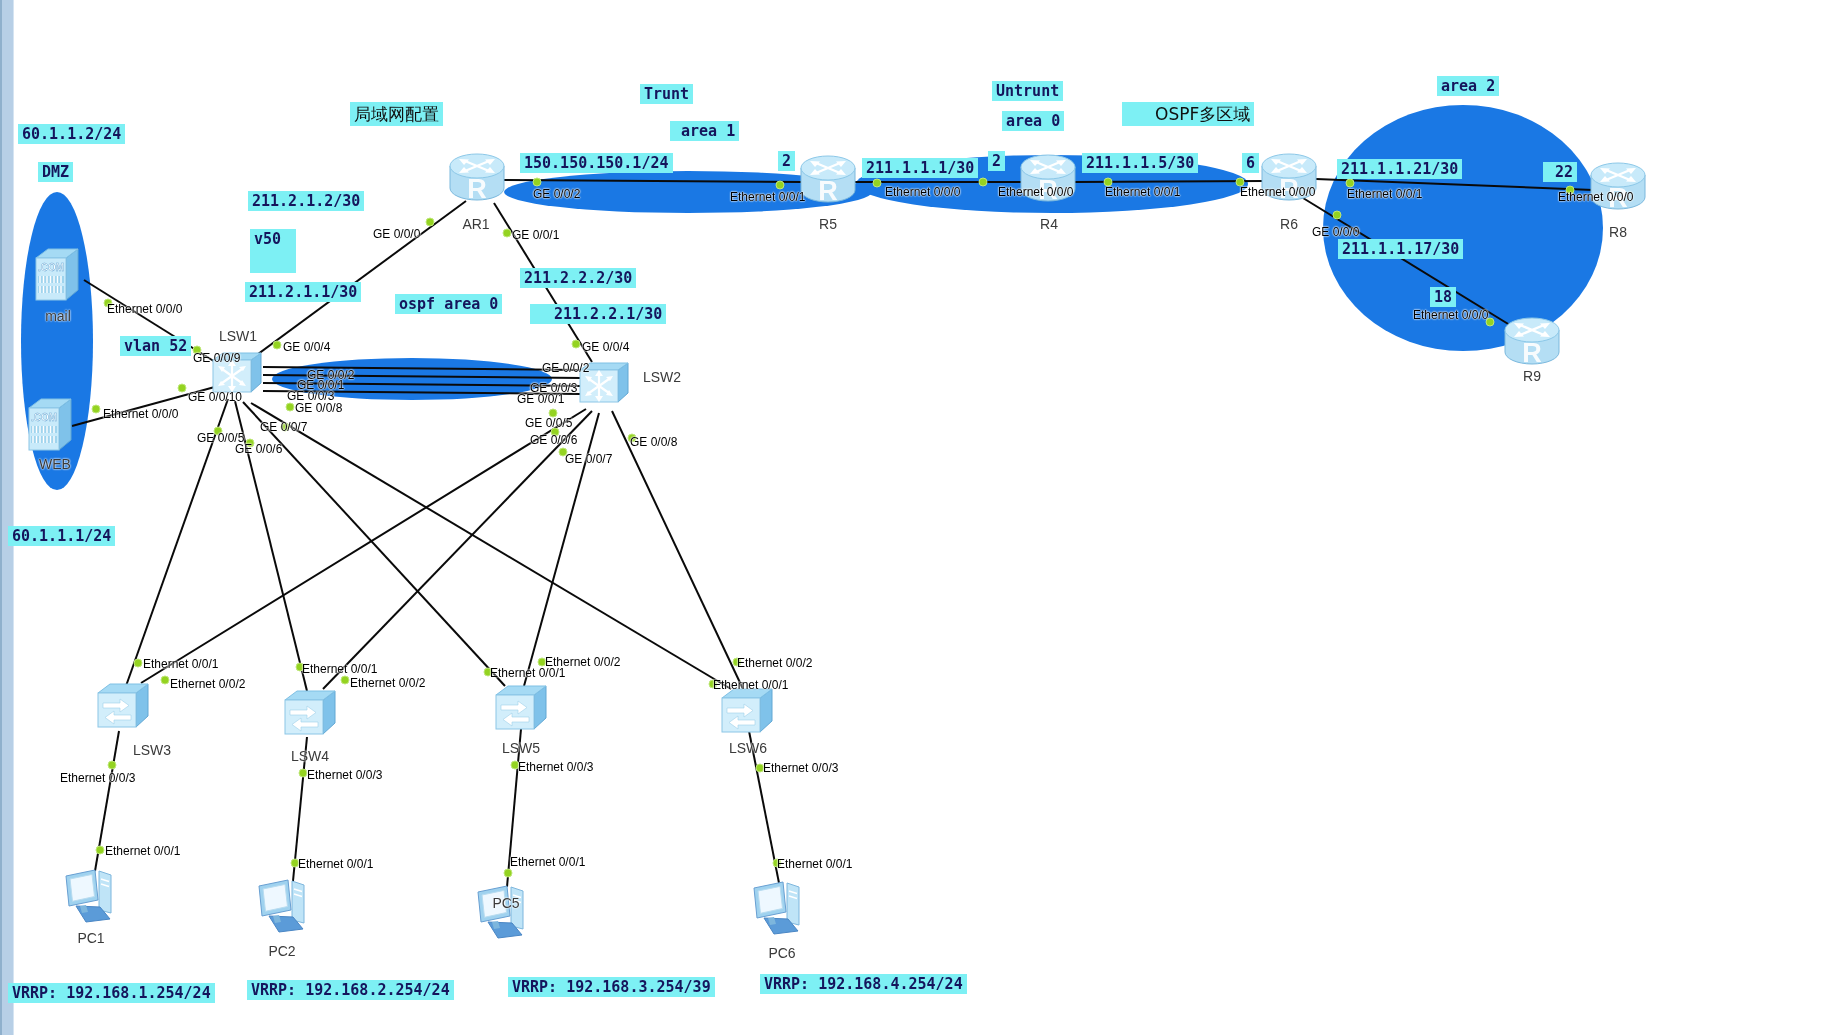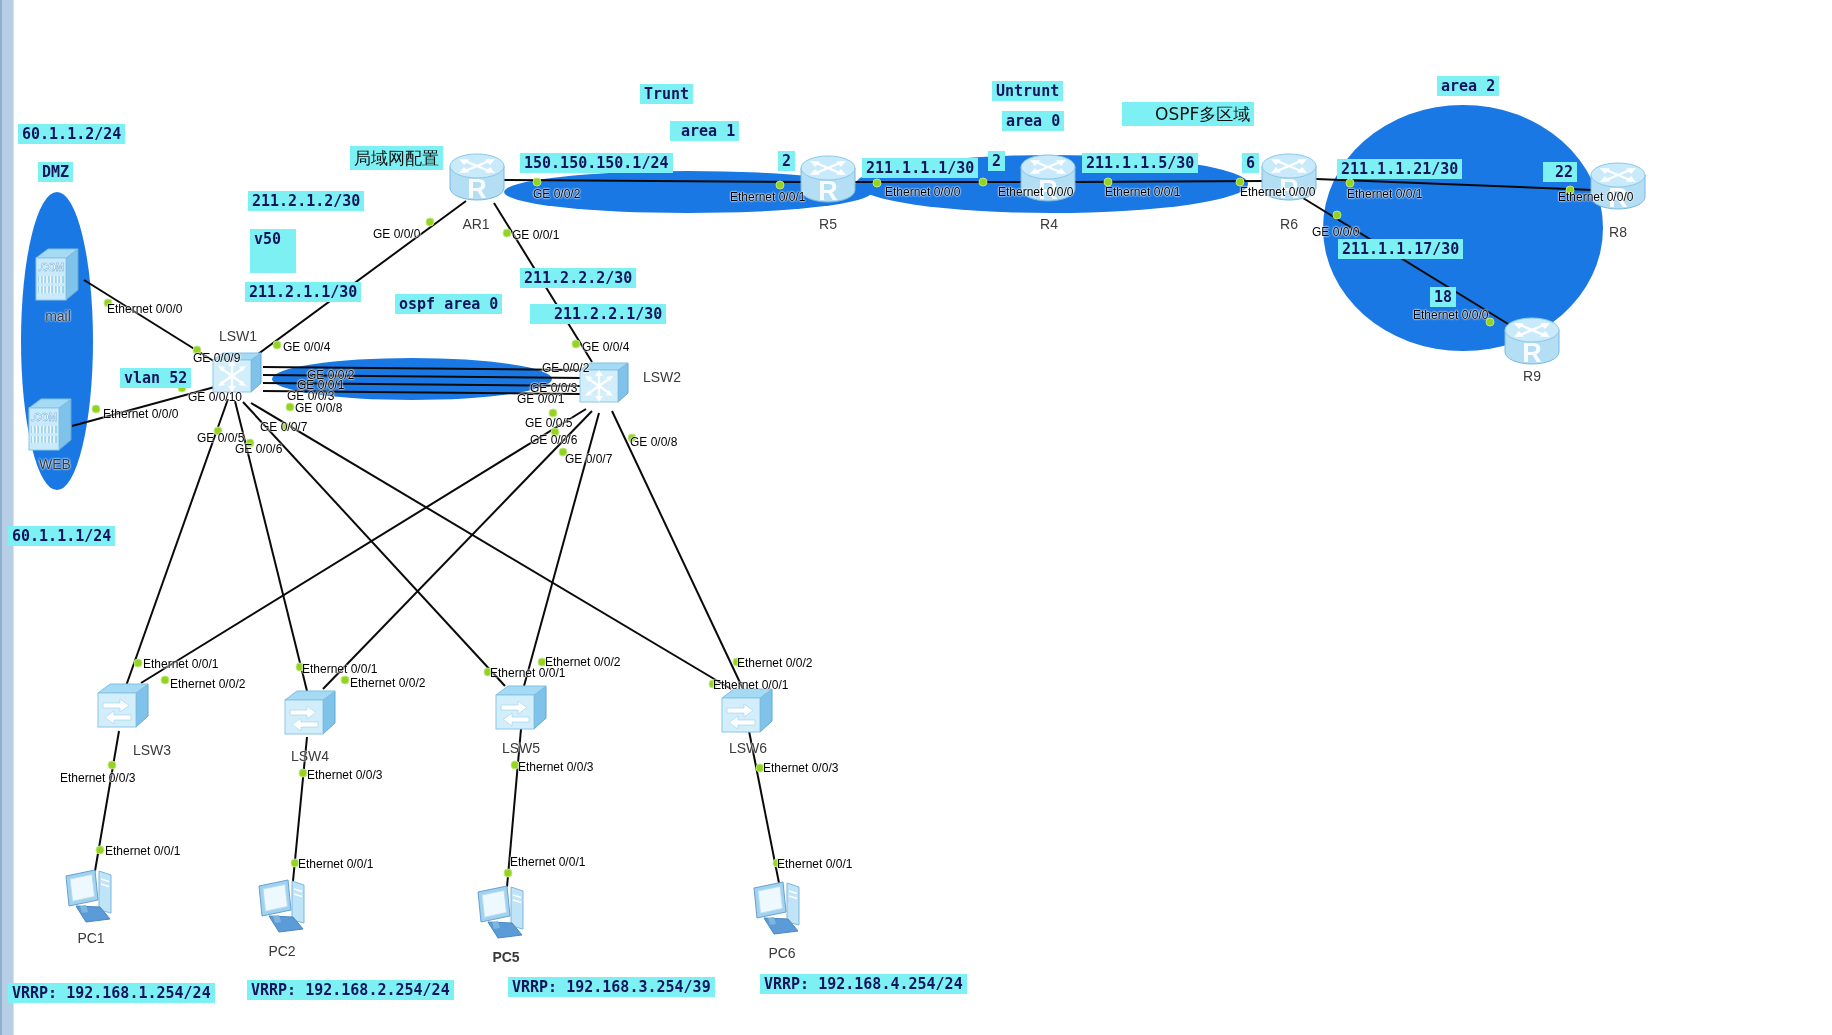--- a/index.html
+++ b/index.html
@@ -343,39 +343,39 @@
     <div class="devlabel" style="left: 282px; top: 943px;">PC2</div>
     <div class="node" style="left: 474px; top: 882px;"><svg width="56" height="62" viewBox="0 0 56 62">
         <path d="M37 5 L49 9 L49 47 L37 44 Z" fill="#bfe4f7" stroke="#7db6dd" stroke-width="1"></path>
         <line x1="39" y1="13" x2="47" y2="15.5" stroke="#ffffff" stroke-width="1.5"></line>
         <line x1="39" y1="18" x2="47" y2="20.5" stroke="#ffffff" stroke-width="1.5"></line>
         <path d="M14 40 L38 41 L48 53 L24 56 Z" fill="#5b9bd8" stroke="#4a86c4" stroke-width="1"></path>
         <path d="M4 10 L33 4 L36 34 L7 40 Z" fill="#9fd2ef" stroke="#689fd2" stroke-width="1"></path>
         <path d="M8 13 L30 8.4 L32.5 30.5 L10.5 35.3 Z" fill="#eef8ff" stroke="#b8dcf0" stroke-width="1"></path>
         <path d="M18 40 L24 39 L26 46 L20 47 Z" fill="#7db6dd"></path>
       </svg></div>
-    <div class="devlabel" style="left: 506px; top: 949px; font-weight: bold;">PC5</div>
+    <div class="devlabel" style="left: 506px; top: 895px;">PC5</div>
     <div class="node" style="left: 750px; top: 878px;"><svg width="56" height="62" viewBox="0 0 56 62">
         <path d="M37 5 L49 9 L49 47 L37 44 Z" fill="#bfe4f7" stroke="#7db6dd" stroke-width="1"></path>
         <line x1="39" y1="13" x2="47" y2="15.5" stroke="#ffffff" stroke-width="1.5"></line>
         <line x1="39" y1="18" x2="47" y2="20.5" stroke="#ffffff" stroke-width="1.5"></line>
         <path d="M14 40 L38 41 L48 53 L24 56 Z" fill="#5b9bd8" stroke="#4a86c4" stroke-width="1"></path>
         <path d="M4 10 L33 4 L36 34 L7 40 Z" fill="#9fd2ef" stroke="#689fd2" stroke-width="1"></path>
         <path d="M8 13 L30 8.4 L32.5 30.5 L10.5 35.3 Z" fill="#eef8ff" stroke="#b8dcf0" stroke-width="1"></path>
         <path d="M18 40 L24 39 L26 46 L20 47 Z" fill="#7db6dd"></path>
       </svg></div>
     <div class="devlabel" style="left: 782px; top: 945px;">PC6</div>
     <div class="cyan mono" style="left: 18px; top: 124px;">60.1.1.2/24</div>
     <div class="cyan mono" style="left: 38px; top: 162px;">DMZ</div>
     <div class="cyan mono" style="left: 248px; top: 191px;">211.2.1.2/30</div>
     <div class="cyan mono" style="left: 250px; top: 229px; width: 38px; height: 42px;">v50</div>
     <div class="cyan mono" style="left: 245px; top: 282px;">211.2.1.1/30</div>
-    <div class="cyan mono" style="left: 120px; top: 368px;">vlan 52</div>
+    <div class="cyan mono" style="left: 120px; top: 336px;">vlan 52</div>
     <div class="cyan mono" style="left: 8px; top: 526px;">60.1.1.1/24</div>
-    <div class="cyan cn" style="left: 350px; top: 102px; margin-top: 44px;">局域网配置</div>
+    <div class="cyan cn" style="left: 350px; top: 102px;">局域网配置</div>
     <div class="cyan mono" style="left: 640px; top: 84px;">Trunt</div>
     <div class="cyan mono" style="left: 670px; top: 121px; padding-left: 11px;">area 1</div>
     <div class="cyan mono" style="left: 520px; top: 153px;">150.150.150.1/24</div>
     <div class="cyan mono" style="left: 395px; top: 294px;">ospf area 0</div>
     <div class="cyan mono" style="left: 520px; top: 268px;">211.2.2.2/30</div>
     <div class="cyan mono" style="left: 530px; top: 304px; padding-left: 24px;">211.2.2.1/30</div>
     <div class="cyan mono" style="left: 992px; top: 81px;">Untrunt</div>
     <div class="cyan mono" style="left: 1002px; top: 111px;">area 0</div>
     <div class="cyan cn" style="left: 1122px; top: 102px; padding-left: 33px;">OSPF多区域</div>
     <div class="cyan mono" style="left: 862px; top: 158px;">211.1.1.1/30</div>

